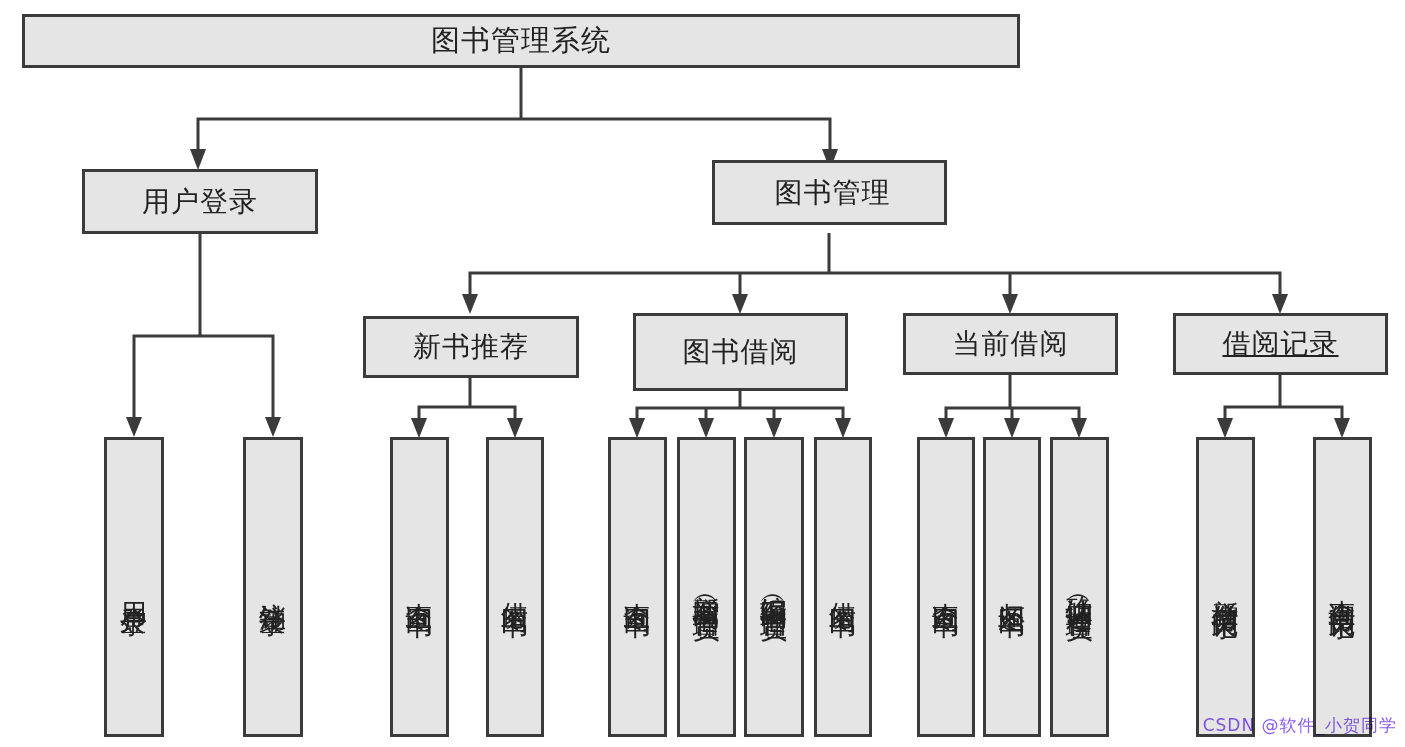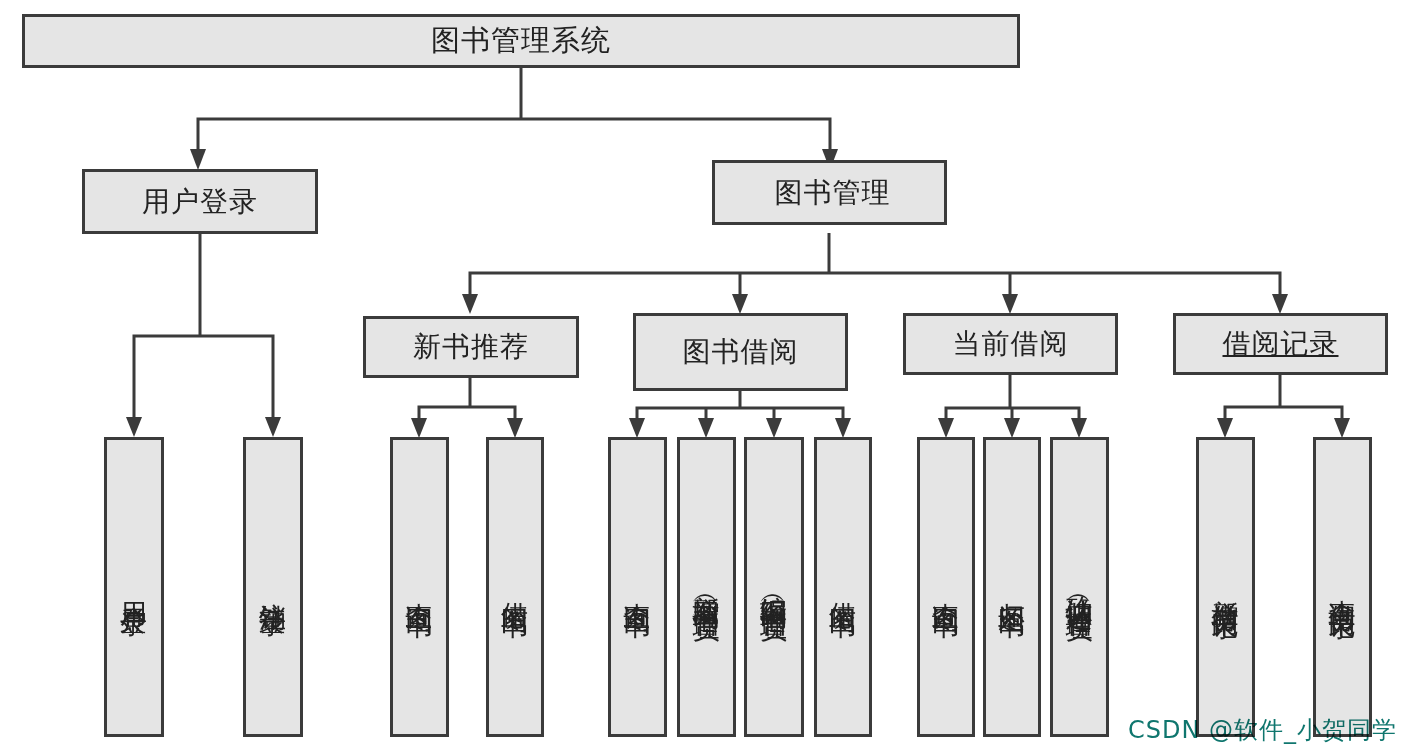--- a/index.html
+++ b/index.html
@@ -37,22 +37,22 @@
     writing-mode: vertical-rl;
     font-size: 27px;
     line-height: 1;
     letter-spacing: 3px;
     text-align: center;
   }
   .watermark {
     position: absolute;
     right: 8px;
     top: 714px;
-    font-size: 24px;
-    color: #0f766e;
+    font-size: 17px;
+    color: #8b5cf6;
     letter-spacing: 1px;
     white-space: nowrap;
     z-index: 5;
     mix-blend-mode: multiply;
   }
 </style>
 </head>
 <body>
 
 <div class="stage">

